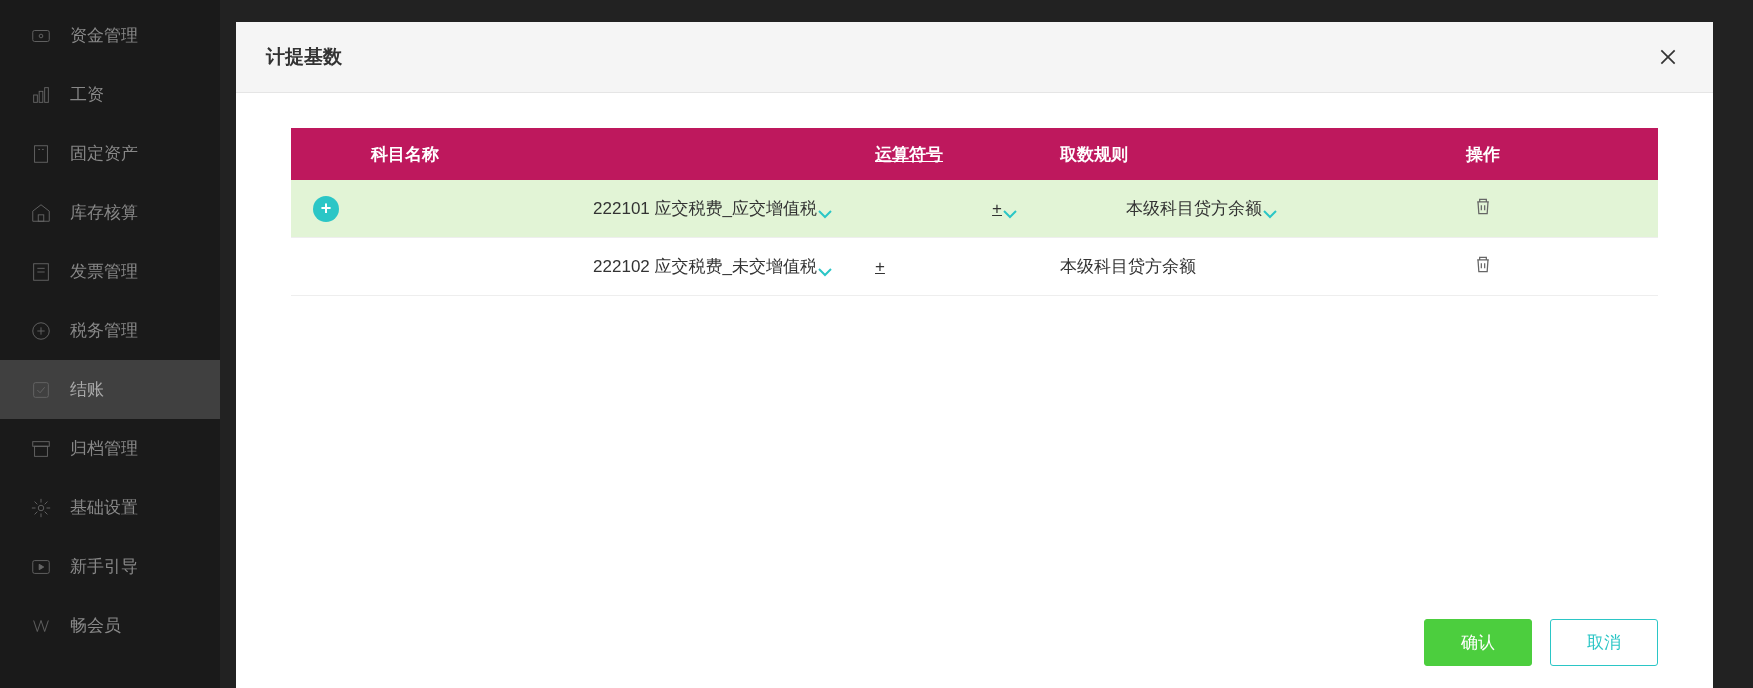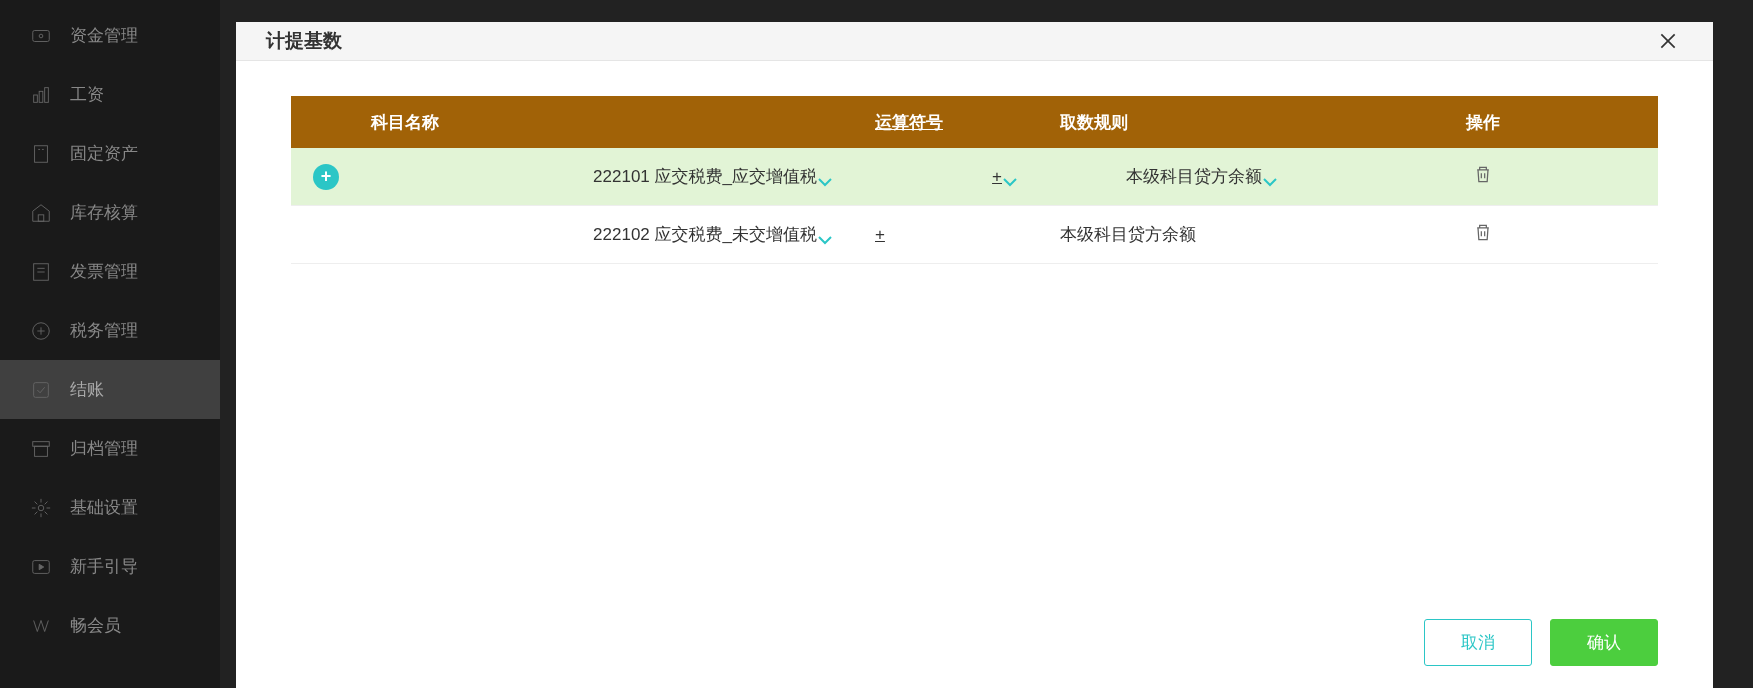--- a/index.html
+++ b/index.html
@@ -65,21 +65,21 @@
       left: 236px;
       right: 40px;
       top: 22px;
       bottom: 0;
       background: #fff;
       display: flex;
       flex-direction: column;
     }
     .modal-header {
       background: #f5f5f5;
-      padding: 4px 30px;
+      padding: 20px 30px;
       display: flex;
       justify-content: space-between;
       align-items: center;
       border-bottom: 1px solid #e5e5e5;
     }
     .modal-title {
       font-size: 19px;
       font-weight: bold;
       color: #333;
     }
@@ -99,21 +99,21 @@
       padding: 35px 55px 20px 55px;
       overflow: auto;
     }
     
     
     .table-wrap {
       width: 100%;
     }
     .table-header {
       display: flex;
-      background: #a16207;
+      background: #be185d;
       color: #fff;
       font-size: 17px;
       font-weight: bold;
       height: 52px;
       align-items: center;
     }
     .col-add { width: 70px; }
     .col-subject { flex: 1; padding-left: 10px; }
     .col-operator { width: 185px; padding-left: 12px; text-decoration: underline; }
     .col-rule { width: 260px; padding-left: 12px; }
@@ -390,16 +390,16 @@
             <svg viewBox="0 0 24 24" width="20" height="20">
                 <path d="M5 7 L19 7 M8 7 L8 4 L16 4 L16 7 M6 7 L7 21 L17 21 L18 7 M10 11 L10 17 M14 11 L14 17"></path>
               </svg>
           </span>
         </div>
       </div>
     </div>
   </div>
 
   <div class="modal-footer">
+    <button class="btn btn-confirm">确认</button>
     <button class="btn btn-cancel">取消</button>
-    <button class="btn btn-confirm">确认</button>
   </div>
 </div>
 
 </body></html>

